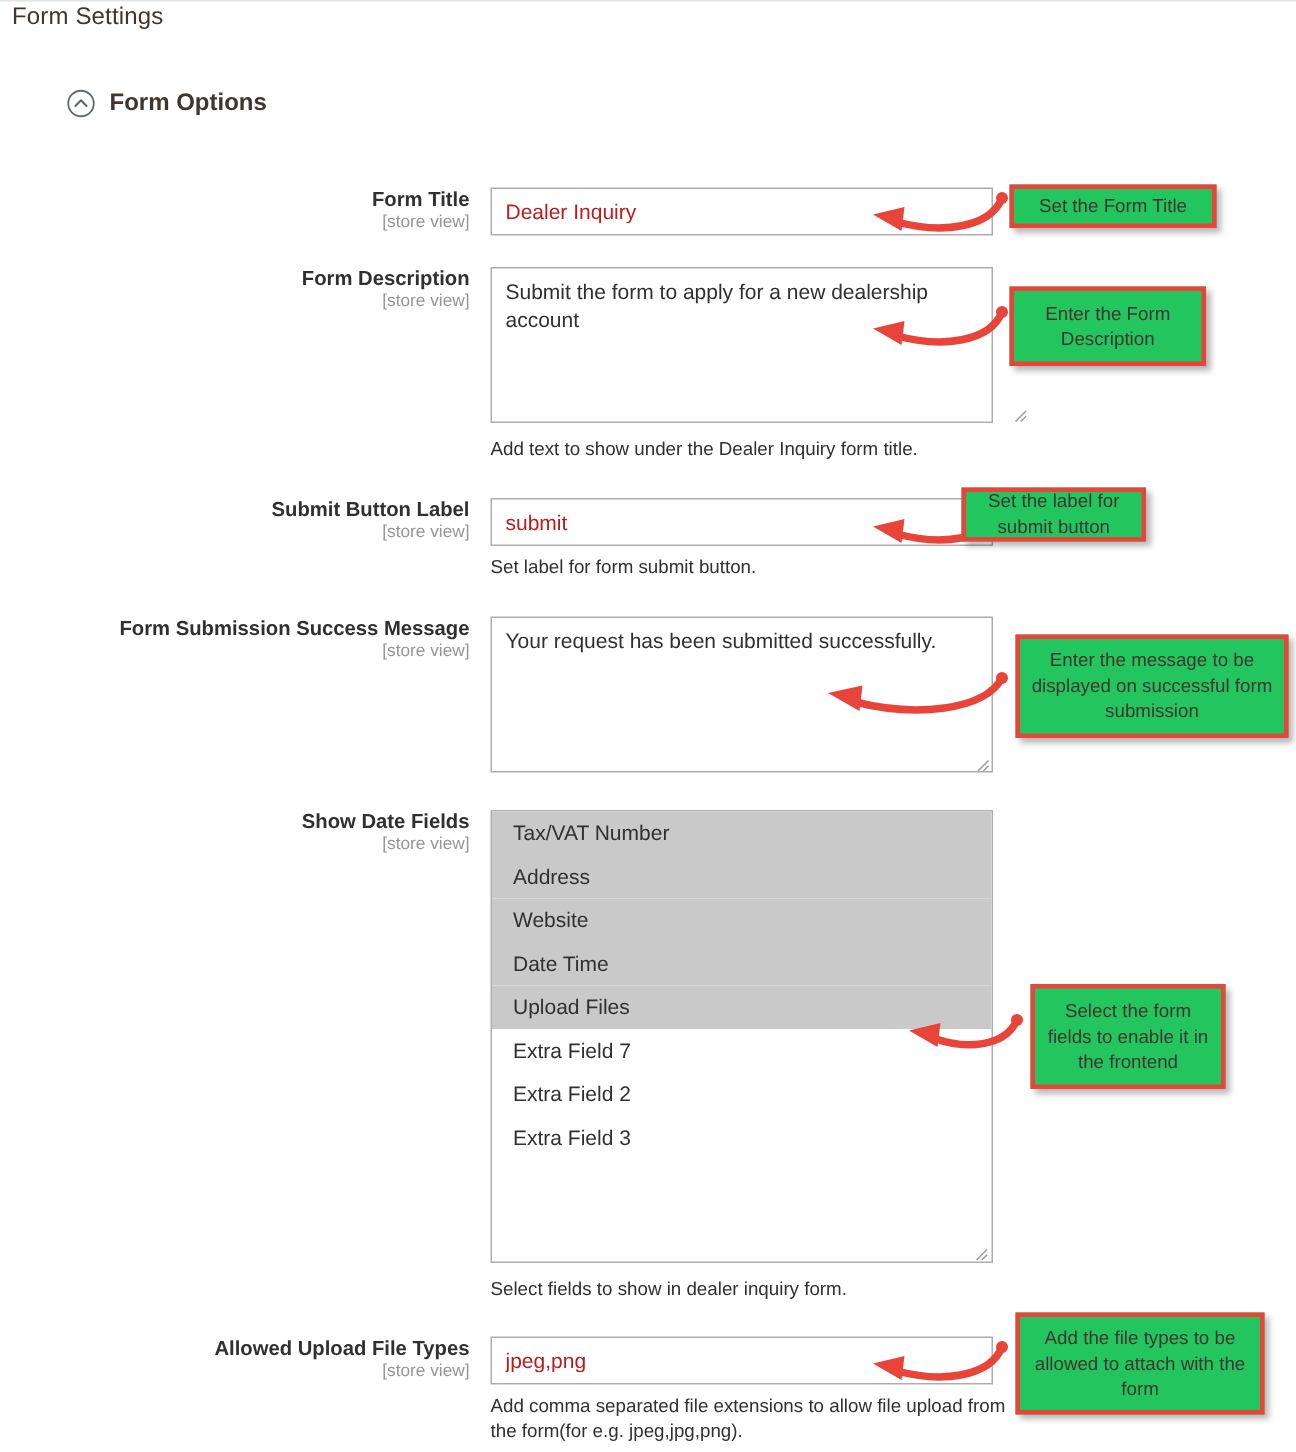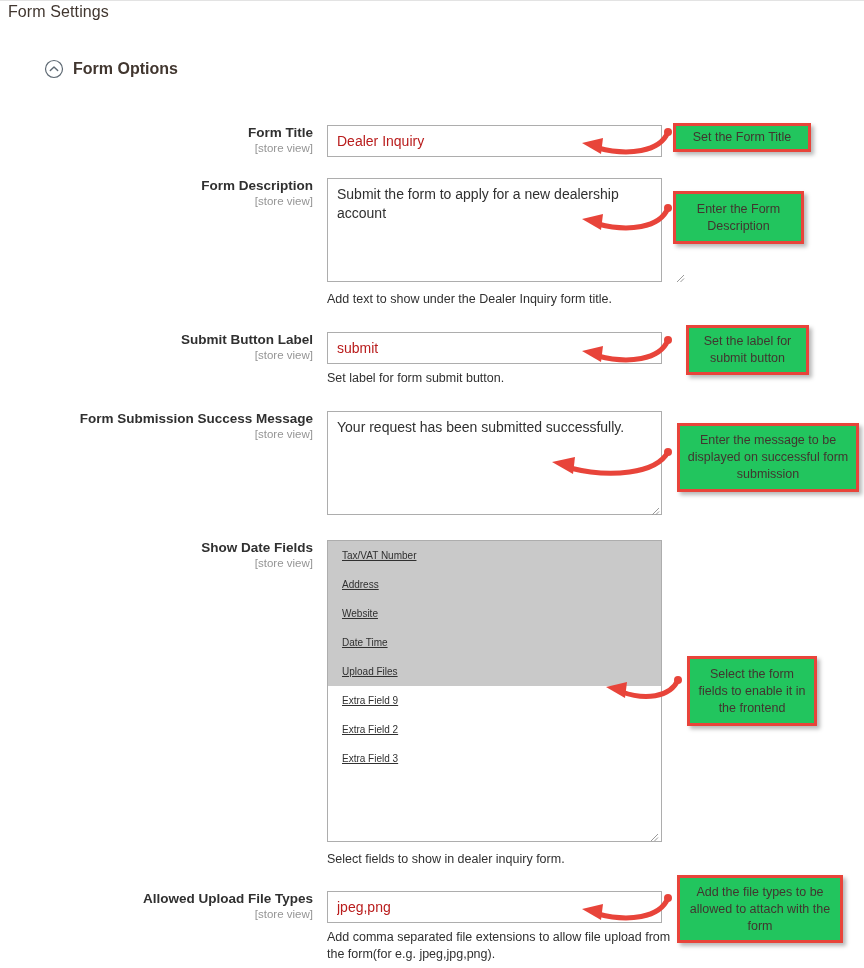--- a/index.html
+++ b/index.html
@@ -74,24 +74,23 @@
   }
 
   
   .multiselect {
     width:335px; height:302px;
     border:1px solid #adadad; background:#fff;
     position:relative; overflow:hidden;
   }
   .ms-inner { padding:0; }
   .ms-option {
-    font-size:10px; color:#303030;
+    font-size:14px; color:#303030;
     line-height:29px; height:29px;
     padding:0 0 0 14px;
-    text-decoration:underline;
   }
   .ms-option.selected { background:#c9c9c9; }
 
   
   .anno {
     position:absolute;
     border:3px solid #e8443a;
     background:#22c55e;
     box-shadow:3px 3px 4px rgba(0,0,0,.28);
     color:#41362f;
@@ -182,21 +181,21 @@
     <span class="label-scope">[store view]</span>
   </div>
   <div class="control-col" style="top:0;">
     <div class="multiselect">
       <div class="ms-inner">
         <div class="ms-option selected">Tax/VAT Number</div>
         <div class="ms-option selected">Address</div>
         <div class="ms-option selected">Website</div>
         <div class="ms-option selected">Date Time</div>
         <div class="ms-option selected">Upload Files</div>
-        <div class="ms-option">Extra Field 9</div>
+        <div class="ms-option">Extra Field 7</div>
         <div class="ms-option">Extra Field 2</div>
         <div class="ms-option">Extra Field 3</div>
       </div>
       <span class="resize-grip">
         <svg viewBox="0 0 12 12" width="12" height="12">
           <path d="M11 4 L4 11 M11 7.5 L7.5 11" stroke="#9a9a9a" stroke-width="1" fill="none"></path>
         </svg>
       </span>
     </div>
     <div class="hint" style="margin-top:9px;">Select fields to show in dealer inquiry form.</div>
@@ -251,21 +250,21 @@
 </svg>
 
 <div class="anno" style="left:673px; top:123px; width:138px; height:29px;">
   <span>Set the Form Title</span>
 </div>
 
 <div class="anno" style="left:673px; top:191px; width:131px; height:53px;">
   <span>Enter the Form Description</span>
 </div>
 
-<div class="anno" style="left:686px; top:325px; width:123px; height:50px;">
+<div class="anno" style="left:641px; top:325px; width:123px; height:36px;">
   <span>Set the label for submit button</span>
 </div>
 
 <div class="anno" style="left:677px; top:423px; width:182px; height:69px;">
   <span>Enter the message to be displayed on successful form submission</span>
 </div>
 
 <div class="anno" style="left:687px; top:656px; width:130px; height:70px;">
   <span>Select the form fields to enable it in the frontend</span>
 </div>

